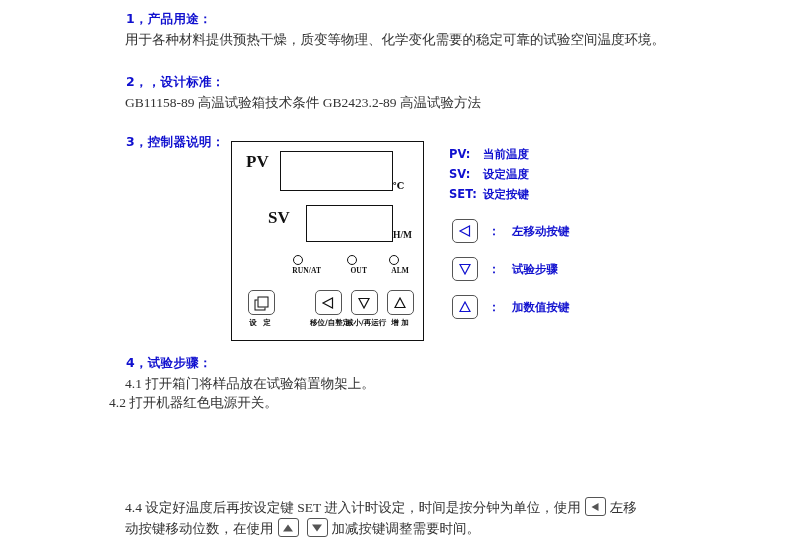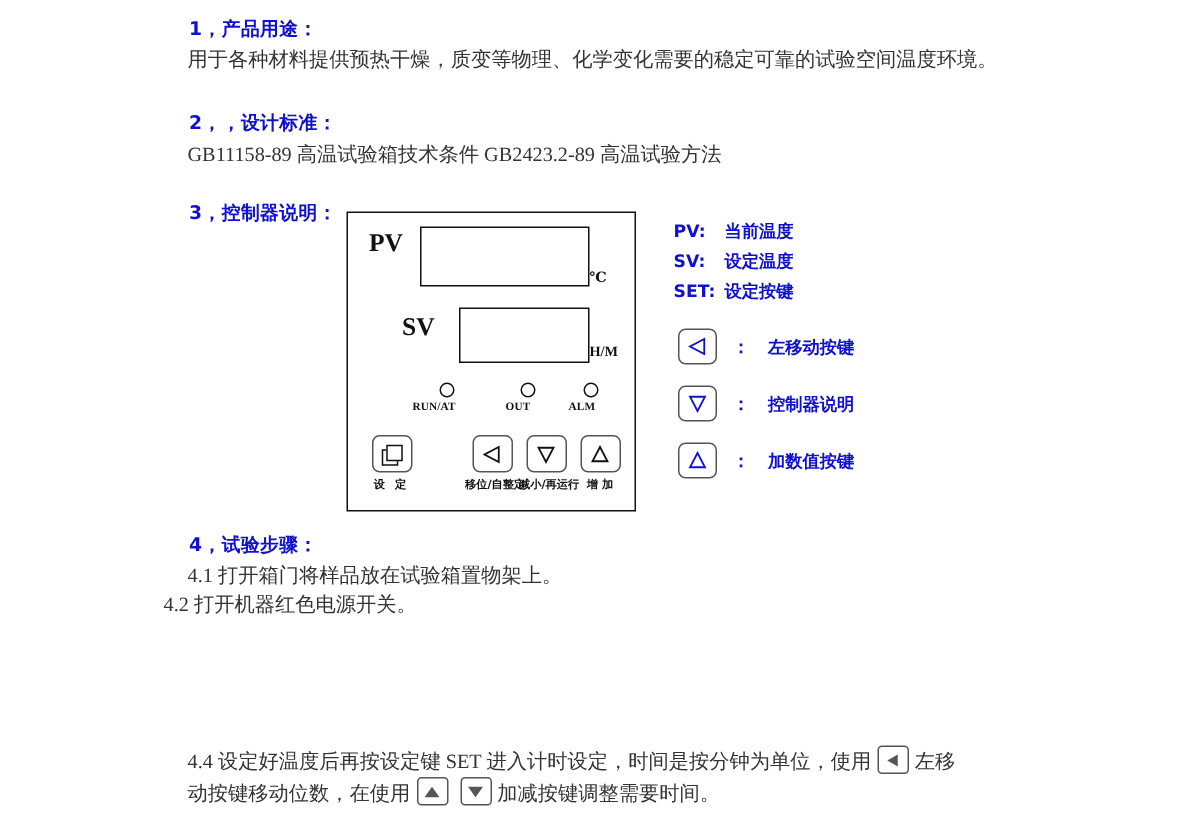--- a/index.html
+++ b/index.html
@@ -83,21 +83,21 @@
   #pv-display{left:48px;top:9px;width:111px;height:38px;}
   #sv-display{left:74px;top:63px;width:85px;height:35px;}
   .unit{
     position:absolute;
     font-family:"Liberation Serif","DejaVu Serif",serif;
     font-weight:bold;font-size:9.5px;color:#111;
   }
   #unit-celsius{left:161px;top:38px;}
   #unit-hm{left:161px;top:88px;}
 
-  .lamp-group{position:absolute;text-align:left;}
+  .lamp-group{position:absolute;text-align:right;}
   .lamp{
     width:8px;height:8px;border:1.3px solid #111;border-radius:50%;
     background:#fff;margin:0 auto 1px auto;
   }
   .lamp-label{
     font-family:"Liberation Serif","DejaVu Serif",serif;
     font-weight:bold;font-size:7.5px;color:#111;letter-spacing:.1px;
   }
   #lamp-run{left:43px;top:113px;width:46px;}
   #lamp-out{left:105px;top:113px;width:30px;}
@@ -264,21 +264,21 @@
 
   <div class="legend-key-row" style="left:452px;top:257px;">
     <div class="cap">
       <div class="glyph">
         <svg class="tri-svg" width="13" height="13" viewBox="0 0 13 13">
           <polygon points="1.5,2 11.5,2 6.5,11.5" fill="none" stroke="#1010cf" stroke-width="1.2"></polygon>
         </svg>
       </div>
     </div>
     <span class="colon">：</span>
-    <span class="ktext">控制器说明</span>
+    <span class="ktext">试验步骤</span>
   </div>
 
   <div class="legend-key-row" style="left:452px;top:295px;">
     <div class="cap">
       <div class="glyph">
         <svg class="tri-svg" width="13" height="13" viewBox="0 0 13 13">
           <polygon points="6.5,1.5 11.5,11 1.5,11" fill="none" stroke="#1010cf" stroke-width="1.2"></polygon>
         </svg>
       </div>
     </div>

